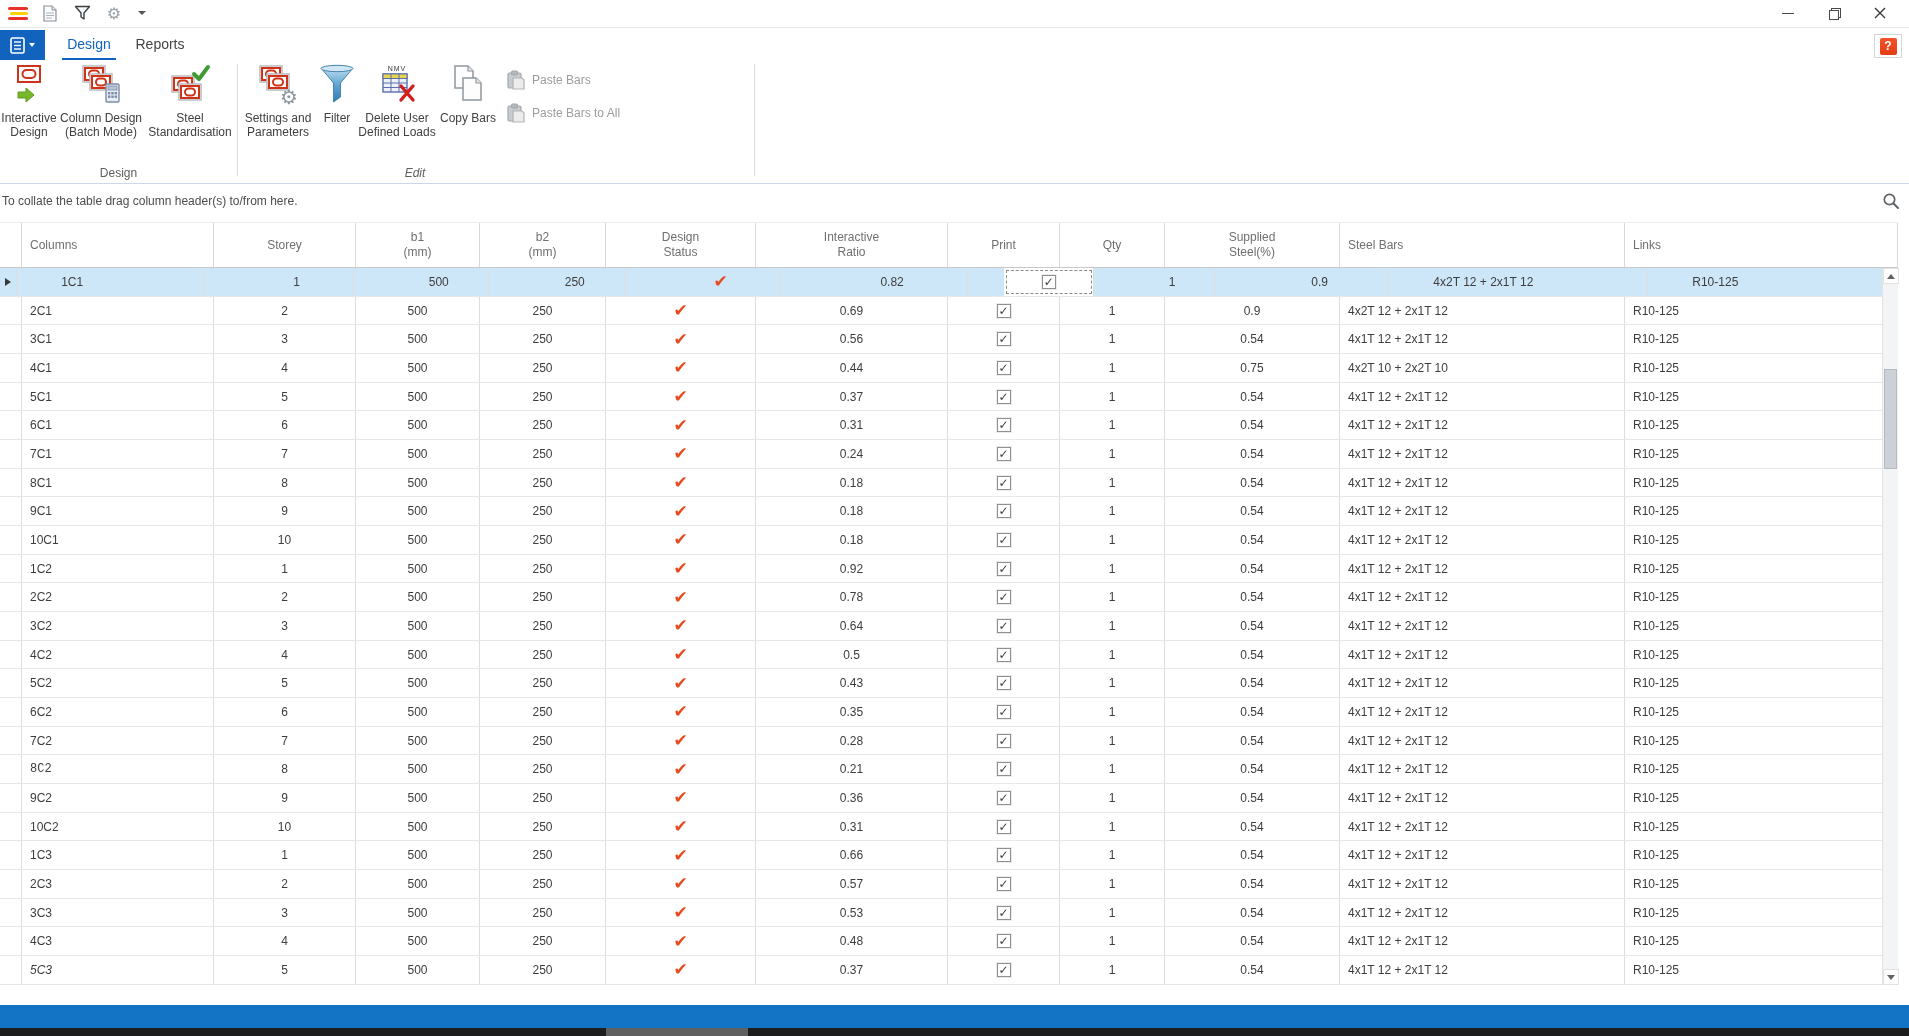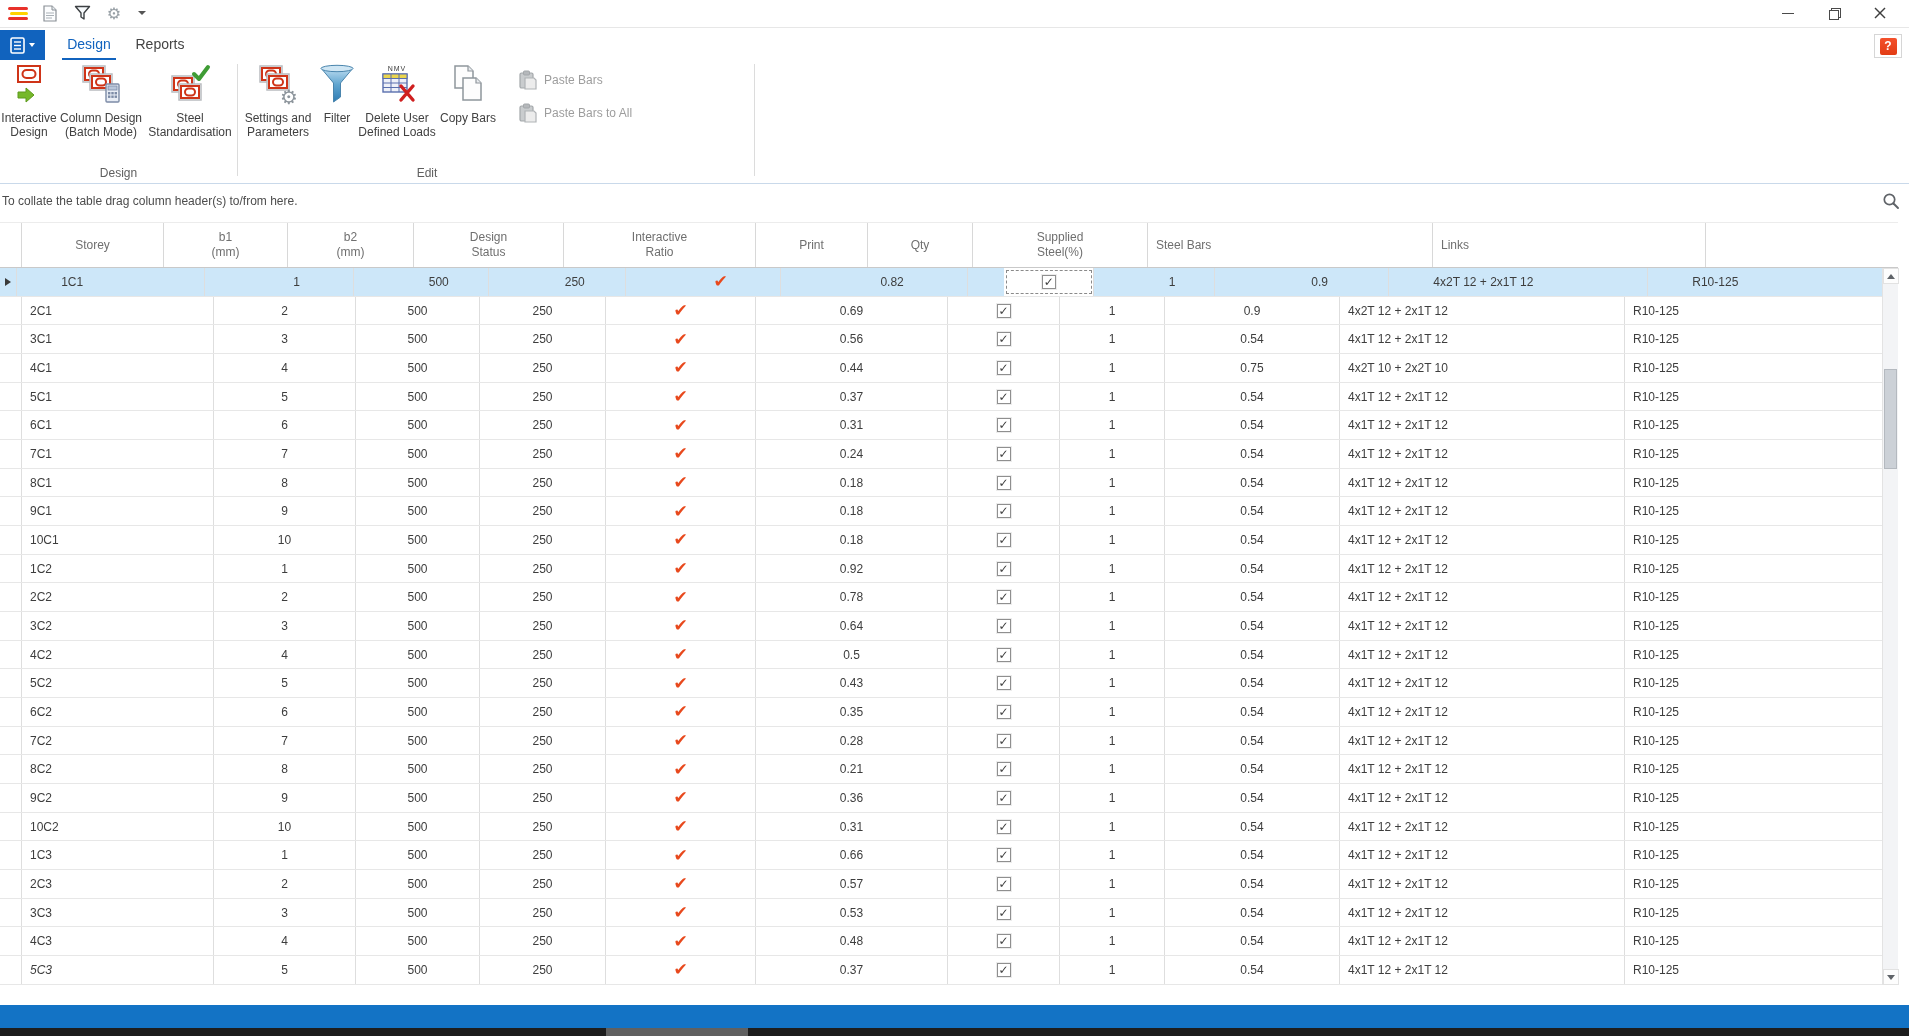--- a/index.html
+++ b/index.html
@@ -53,26 +53,26 @@
     align-items:center; cursor:pointer; }
   .bicon { height:46px; display:flex; align-items:center; justify-content:center; }
   .blabel { margin-top:3px; font-size:12px; line-height:14px; color:#414141; text-align:center; }
   .btn-interactive { left:0; width:58px; }
   .btn-batch { left:58px; width:86px; }
   .btn-steel { left:144px; width:92px; }
   .btn-settings { left:240px; width:76px; }
   .btn-filter { left:318px; width:38px; }
   .btn-delete { left:356px; width:82px; }
   .btn-copy { left:438px; width:60px; }
-  .paste-stack { position:absolute; left:518px; top:8px; width:130px; }
+  .paste-stack { position:absolute; left:506px; top:8px; width:130px; }
   .smallbtn { display:flex; align-items:center; gap:7px; height:24px; margin-bottom:9px; cursor:default; }
   .smallbtn .slabel { font-size:12px; color:#9d9d9d; white-space:nowrap; }
   .glabel { position:absolute; bottom:3px; font-size:12px; color:#5f5f5f; text-align:center; }
   .glabel-design { left:0; width:237px; }
-  .glabel-edit { left:238px; width:378px; }
+  .glabel-edit { left:226px; width:378px;font-style:italic; }
   .nmv-cap { font-size:7px; letter-spacing:1px; color:#3a3a3a; line-height:7px; text-align:center; }
 
   
   .grouppanel { position:absolute; top:185px; left:0; right:0; height:37px; background:#fff; }
   .hint { position:absolute; left:2px; top:9px; font-size:12px; color:#4c4c4c; }
   .search-ico { position:absolute; right:9px; top:7px; cursor:pointer; }
 
   
   .grid { position:absolute; top:222px; left:0; width:1898px; height:763px; background:#fff;
     font-size:12px; color:#3d3d3d; }
@@ -335,20 +335,23 @@
       <svg width="18" height="18" viewBox="0 0 18 18">
         <circle cx="7.5" cy="7.5" r="5.2" fill="none" stroke="#5f6368" stroke-width="1.7"></circle>
         <line x1="11.5" y1="11.5" x2="16" y2="16" stroke="#5f6368" stroke-width="1.9" stroke-linecap="round"></line>
       </svg>
     </span>
   </div>
 
   <div class="grid">
     <div class="ghead">
         <div class="hcell ind"></div>
+        <div class="hcell al" style="width: 192px;">
+          <span>Columns</span>
+        </div>
         <div class="hcell ac" style="width: 142px;">
           <span>Storey</span>
         </div>
         <div class="hcell ac" style="width: 124px;">
           <span>b1</span>
           <span>(mm)</span>
         </div>
         <div class="hcell ac" style="width: 126px;">
           <span>b2</span>
           <span>(mm)</span>
@@ -682,21 +685,21 @@
           <div class="cell ac" style="width: 112px;">
             <span class="cb">✓</span>
           </div>
           <div class="cell ac" style="width: 105px;">1</div>
           <div class="cell ac" style="width: 175px;">0.54</div>
           <div class="cell al" style="width: 285px;">4x1T 12 + 2x1T 12</div>
           <div class="cell al" style="width: 273px;">R10-125</div>
         </div>
         <div class="row">
           <div class="cell ind"></div>
-          <div class="cell al" style="width: 192px;">8C2</div>
+          <div class="cell al" style="width: 192px; font-family: Liberation Mono, monospace;">8C2</div>
           <div class="cell ac" style="width: 142px;">8</div>
           <div class="cell ac" style="width: 124px;">500</div>
           <div class="cell ac" style="width: 126px;">250</div>
           <div class="cell ac" style="width: 150px;">
             <span class="check">✔</span>
           </div>
           <div class="cell ac" style="width: 192px;">0.21</div>
           <div class="cell ac" style="width: 112px;">
             <span class="cb">✓</span>
           </div>

